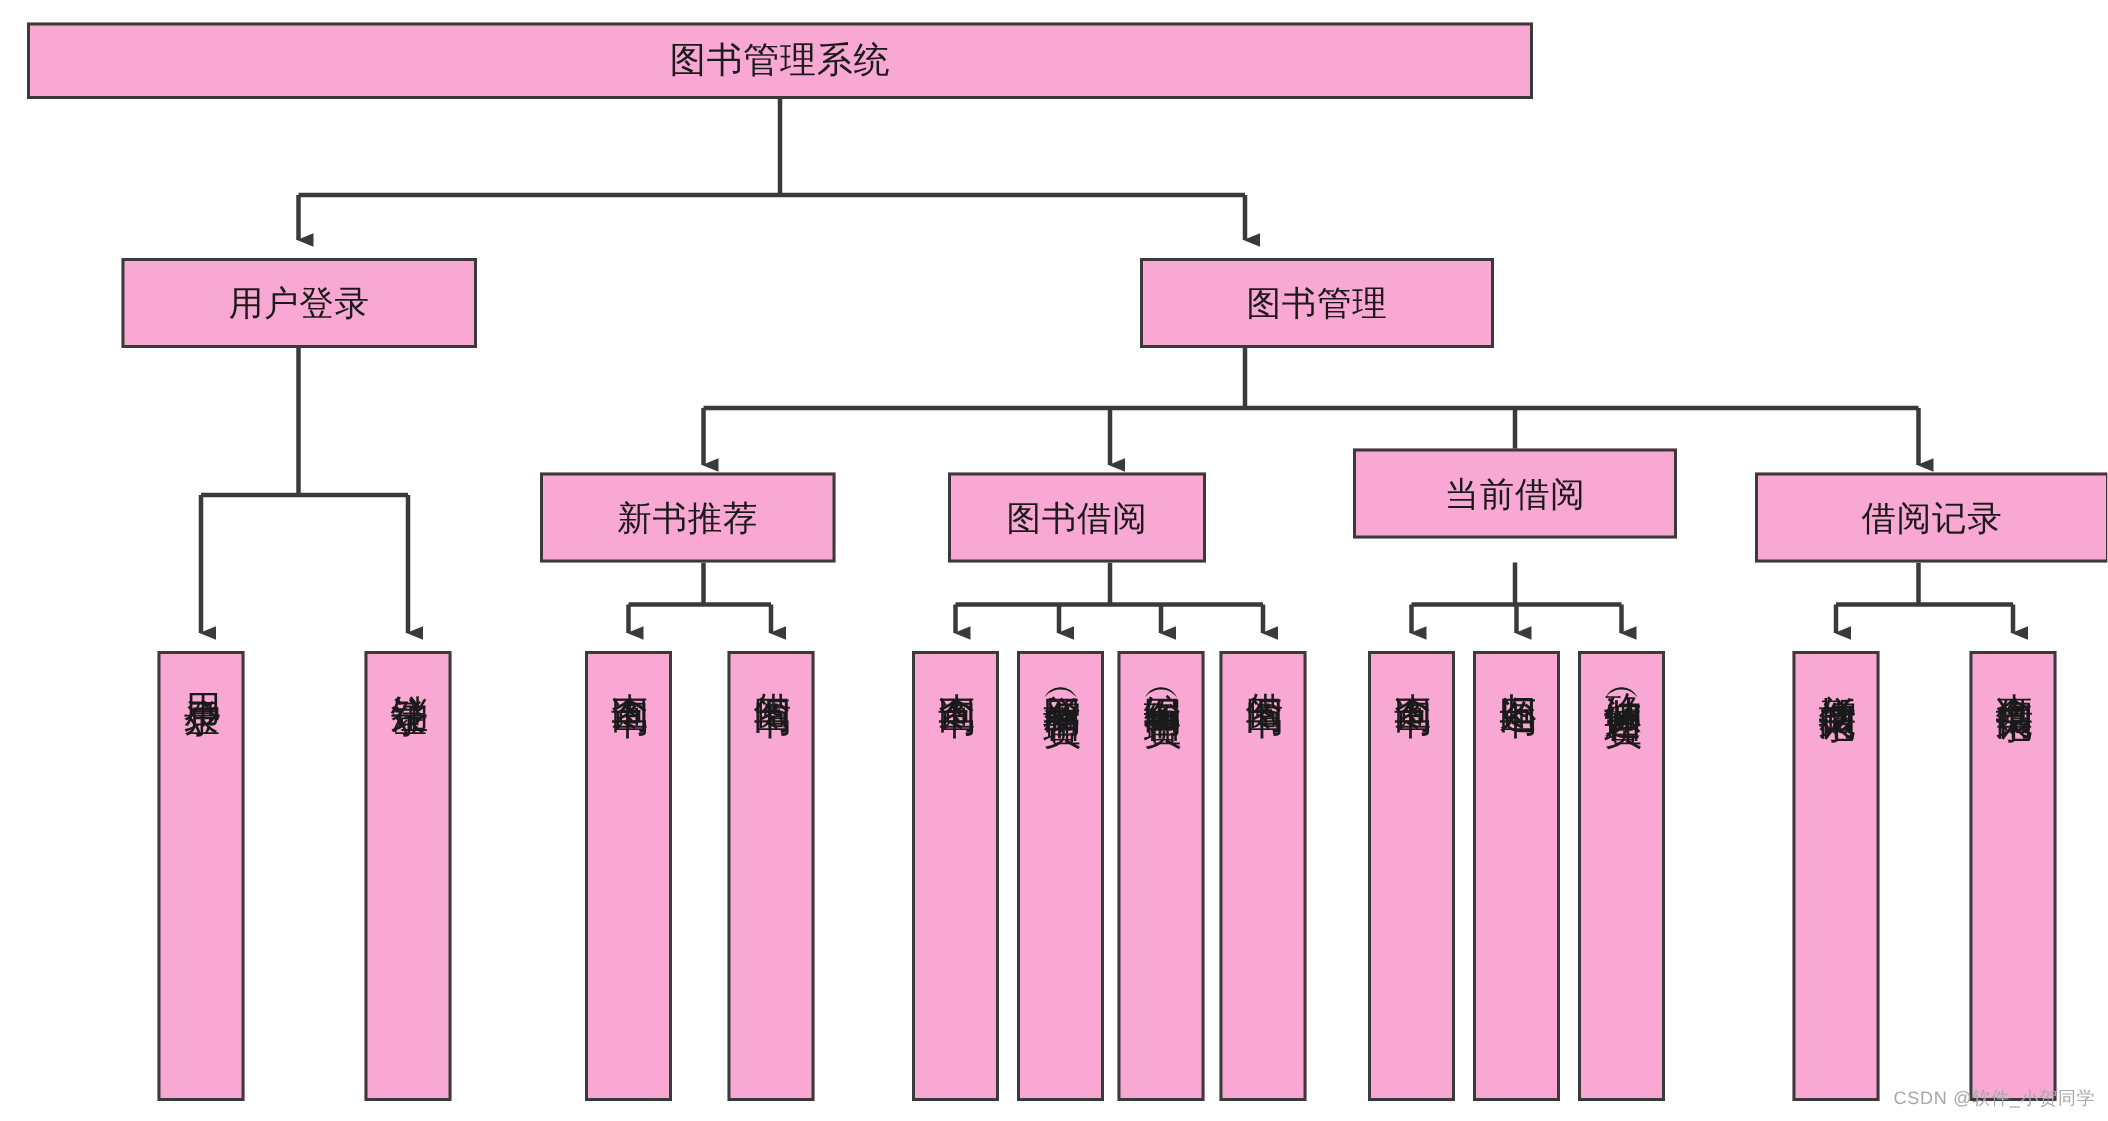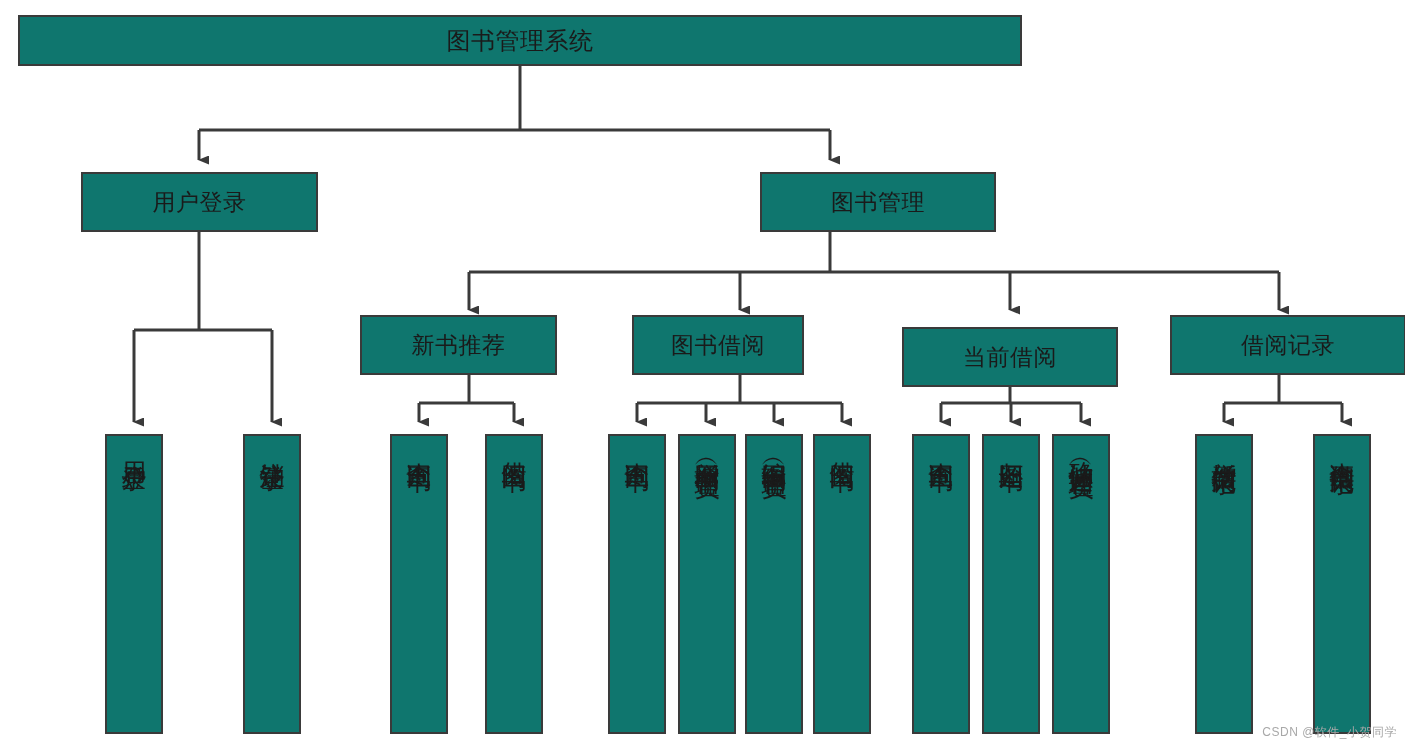--- a/index.html
+++ b/index.html
@@ -22,21 +22,21 @@
     left: 0;
     top: 0;
     width: 1405px;
     height: 747px;
     pointer-events: none;
   }
   .node {
     position: absolute;
     box-sizing: border-box;
     border: 2.5px solid #3a3a3a;
-    background: #0f766e;
+    background: #f9a8d4;
     display: flex;
     align-items: center;
     justify-content: center;
     color: #1a1a1a;
   }
   .node .lbl {
     display: block;
     text-align: center;
     line-height: 1.08;
     letter-spacing: 0.5px;
@@ -138,21 +138,21 @@
   </div>
 
   <div class="node horiz" style="left:360px; top:315px; width:197px; height:60px;">
     <span class="lbl">新书推荐</span>
   </div>
 
   <div class="node horiz" style="left:632px; top:315px; width:172px; height:60px;">
     <span class="lbl">图书借阅</span>
   </div>
 
-  <div class="node horiz" style="left:902px; top:327px; width:216px; height:60px;">
+  <div class="node horiz" style="left:902px; top:299px; width:216px; height:60px;">
     <span class="lbl">当前借阅</span>
   </div>
 
   <div class="node horiz" style="left:1170px; top:315px; width:236px; height:60px;">
     <span class="lbl">借阅记录</span>
   </div>
 
   <div class="node vert" style="left:105px; top:434px; width:58px; height:300px;">
     <span class="lbl">用户登录</span>
   </div>

